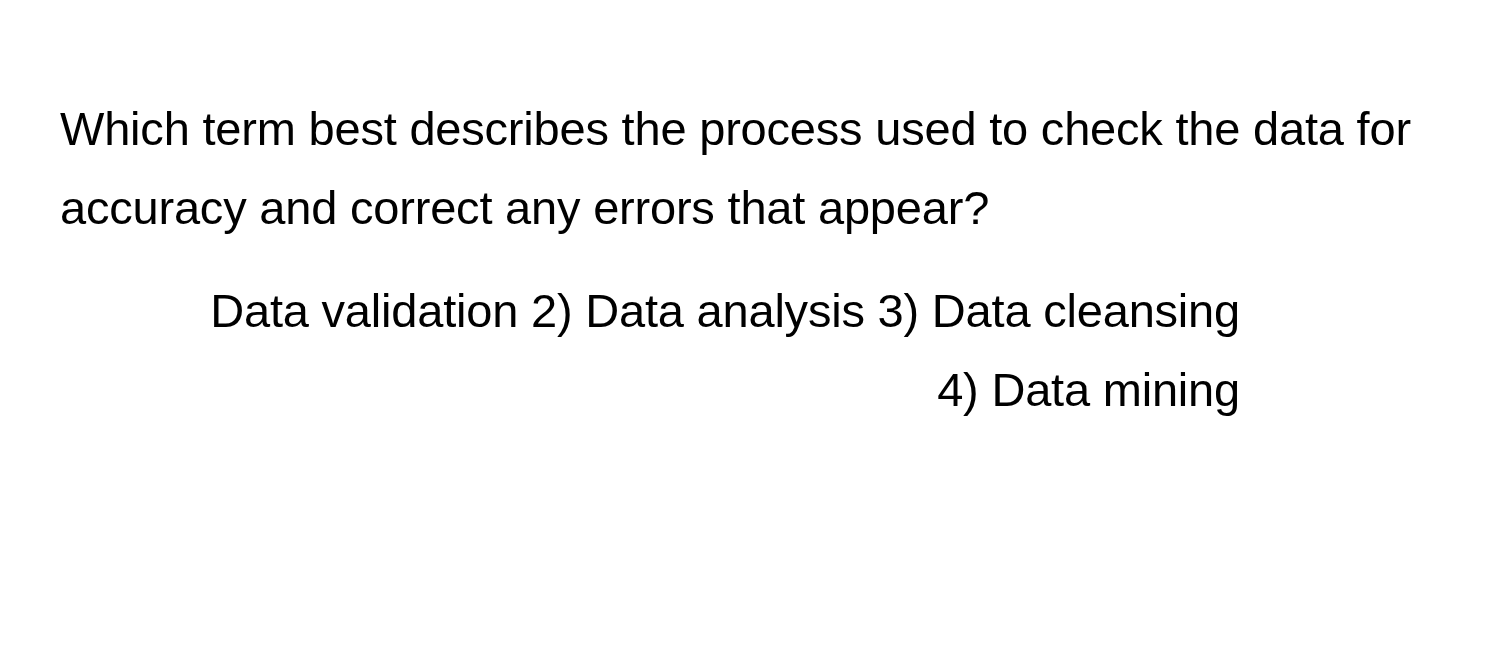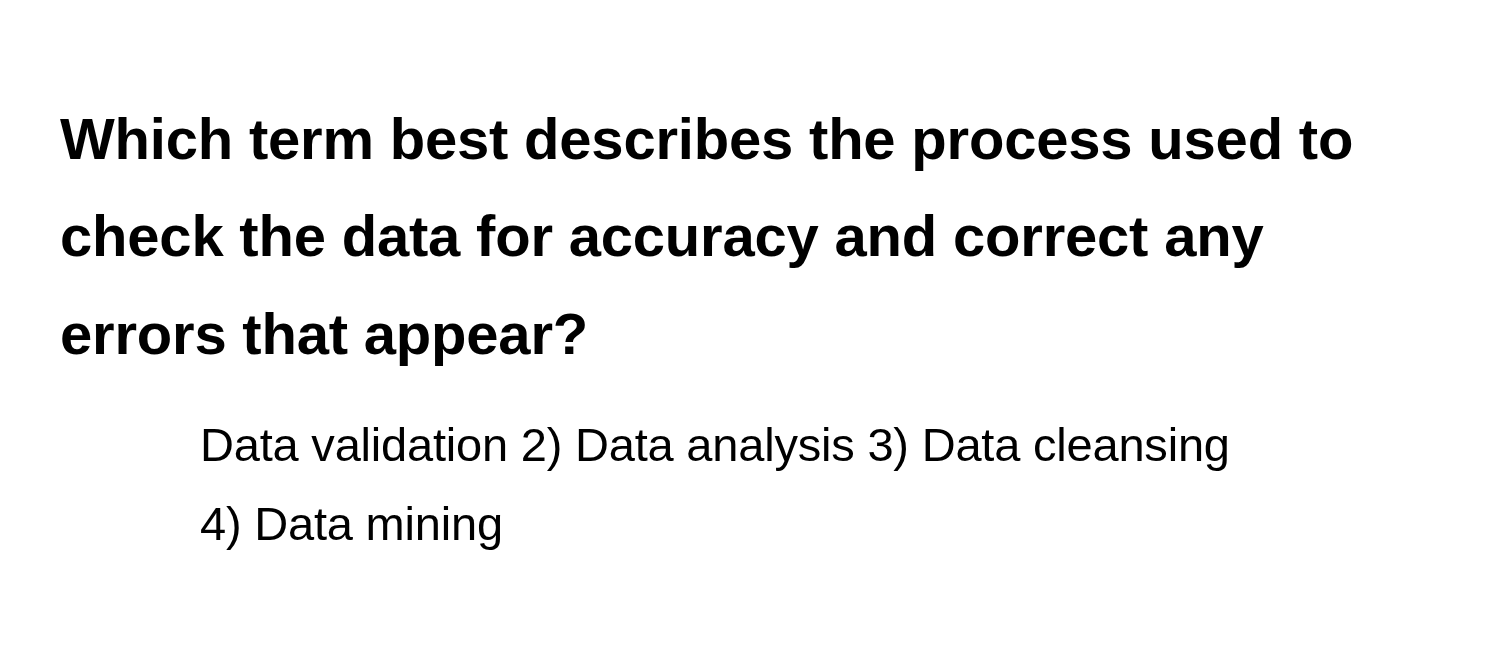--- a/index.html
+++ b/index.html
@@ -9,32 +9,33 @@
     }
     body {
       width: 1500px;
       height: 656px;
       background: #ffffff;
       font-family: -apple-system, BlinkMacSystemFont, "Segoe UI", Helvetica, Arial, sans-serif;
       color: #000000;
       padding: 90px 60px 60px 60px;
     }
     .question-text {
-      font-size: 58px;
+      font-size: 47px;
       line-height: 1.68;
-      font-weight: 700;
+      font-weight: 400;
       letter-spacing: -0.2px;
     }
     .options-block {
       margin-top: 24px;
       padding-left: 140px;
       padding-right: 200px;
       font-size: 47px;
       line-height: 1.68;
       font-weight: 400;
       letter-spacing: -0.2px;
+      text-align: right;
     }
   </style>
 </head>
 <body>
 
 <div class="question-text">Which term best describes the process used to check the data for accuracy and correct any errors that appear?</div>
 <div class="options-block">Data validation 2) Data analysis 3) Data cleansing 4) Data mining</div>
 
 </body></html>

